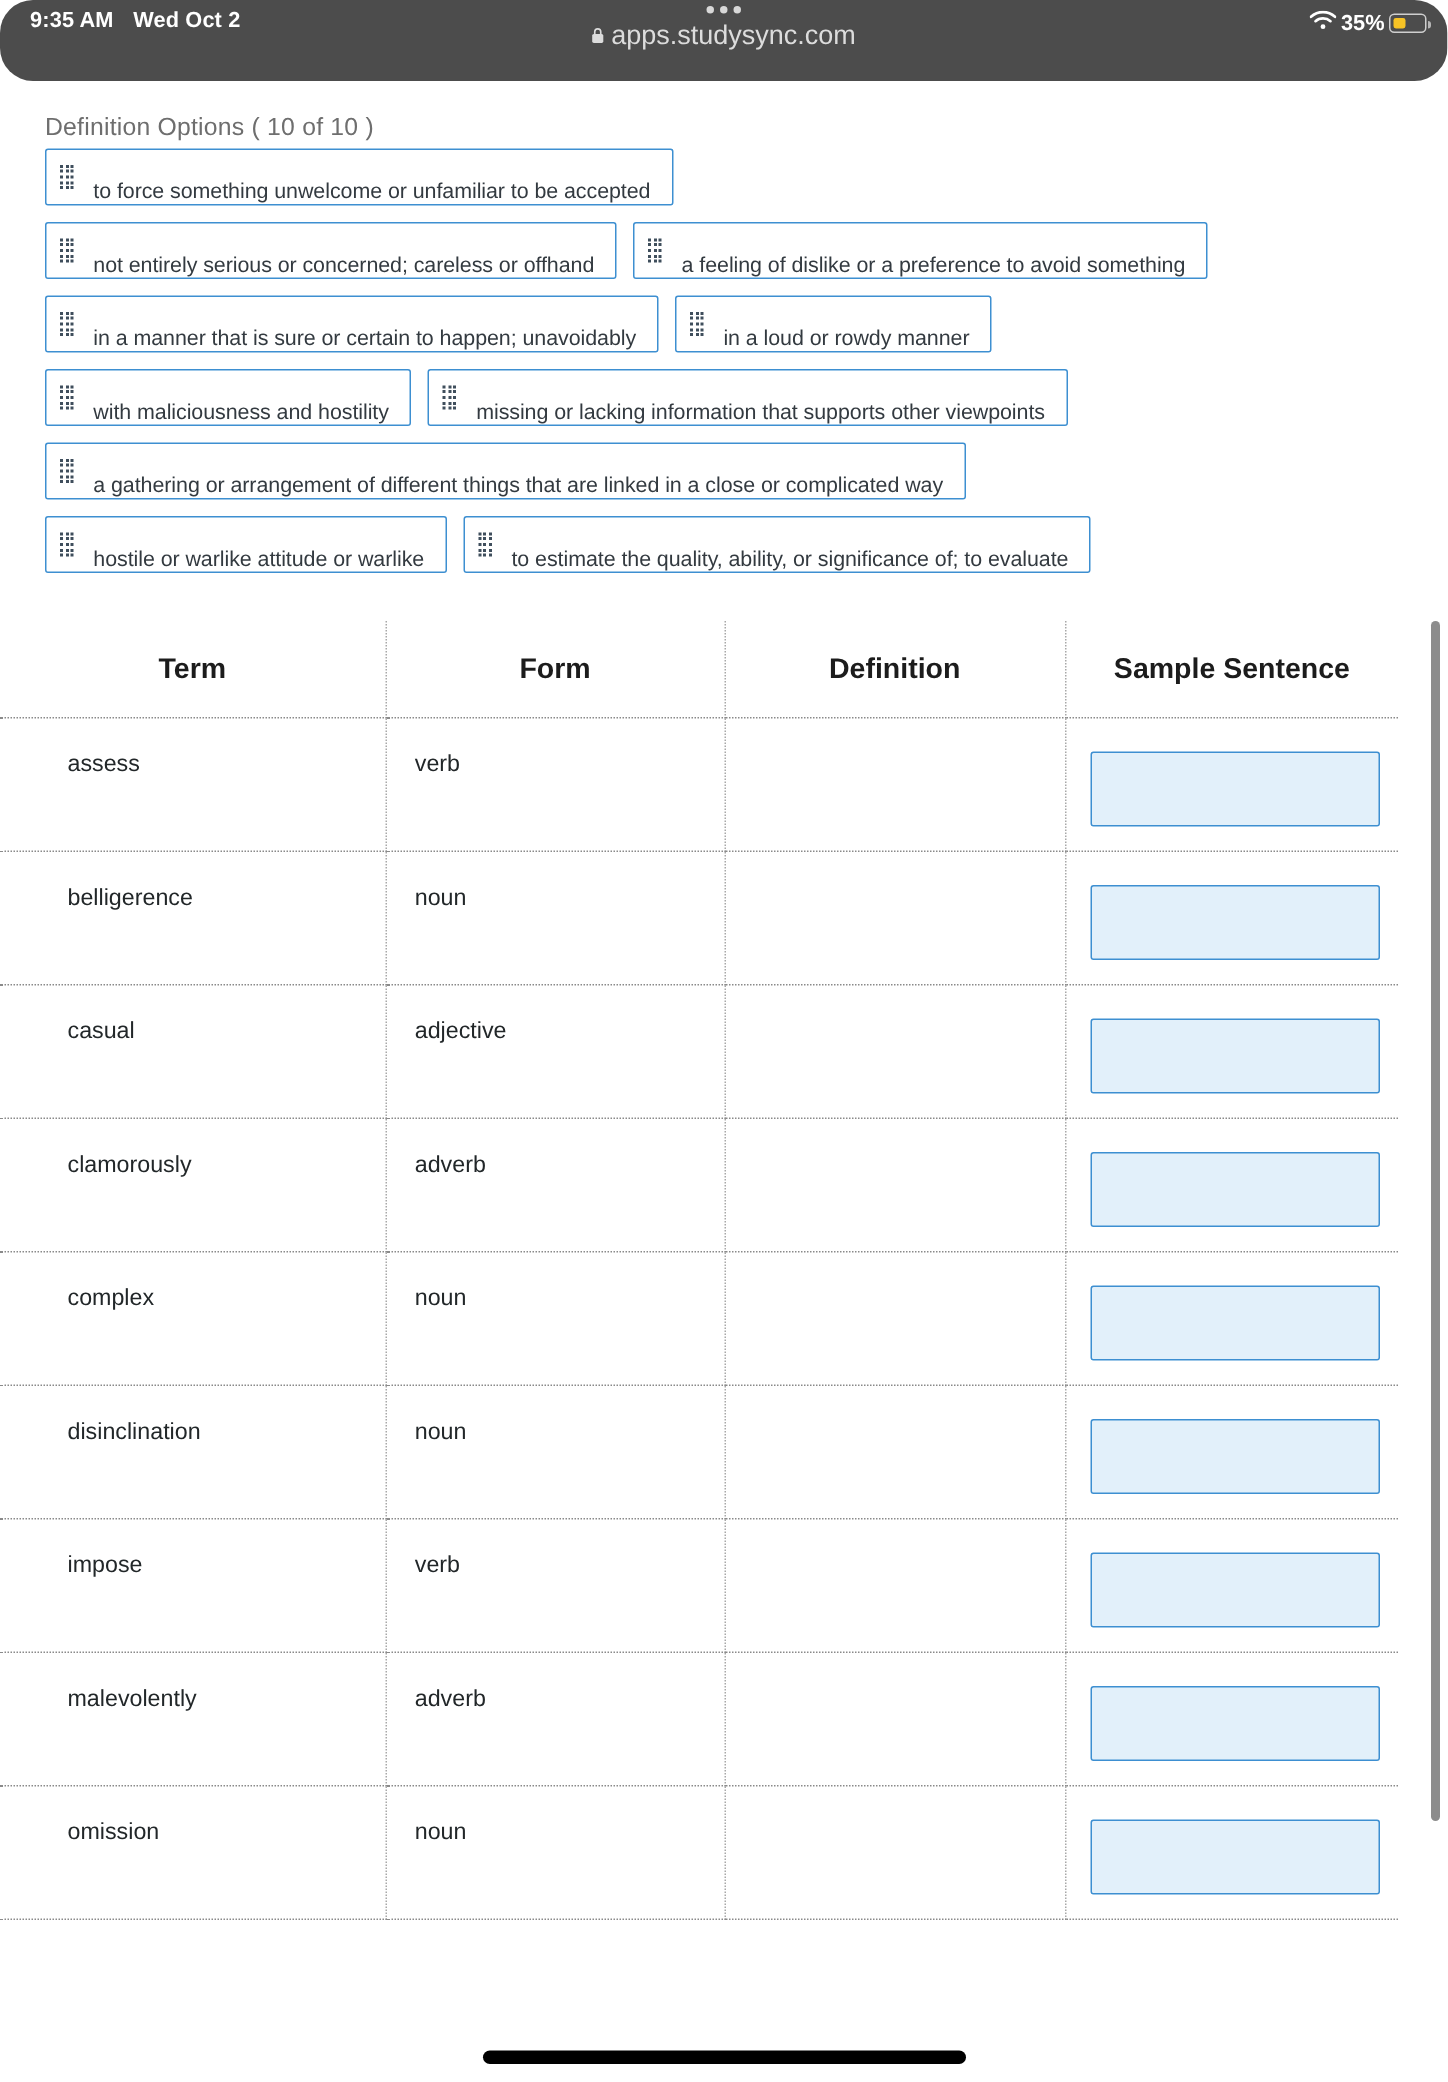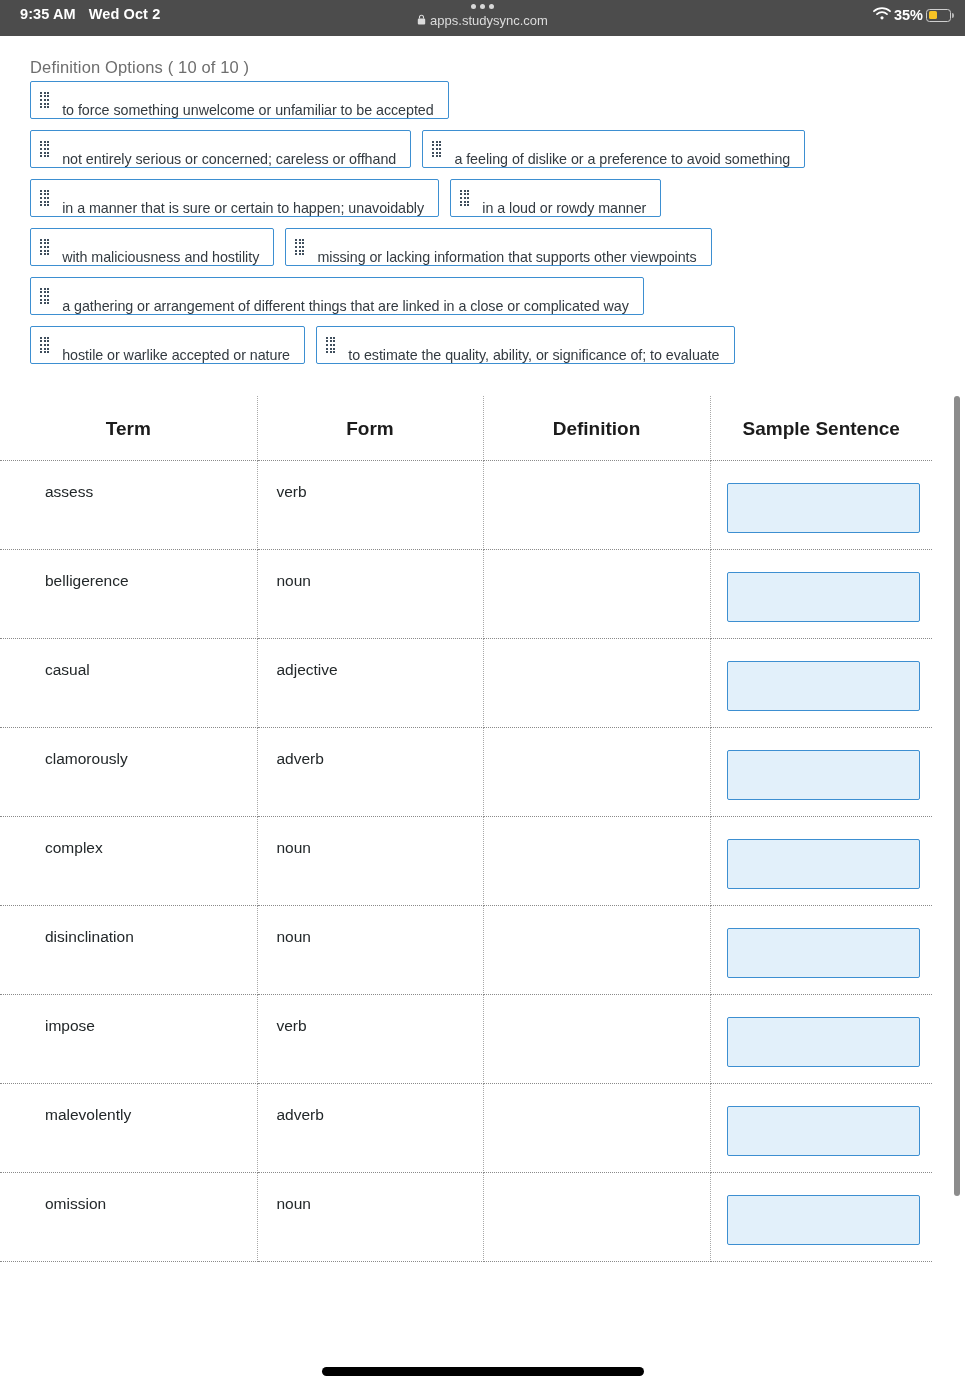--- a/index.html
+++ b/index.html
@@ -6,38 +6,39 @@
   html, body {
     width: 965px; height: 1388px;
     background: #ffffff;
     font-family: "Liberation Sans", sans-serif;
     overflow: hidden;
   }
 
   
   #statusbar {
     position: relative;
-    width: 965px; height: 36px;
+    width: 965px; height: 54px;
     background: #4c4c4c;
     color: #ffffff;
+    border-radius: 22px;
   }
   #sb-left {
     position: absolute; left: 20px; top: 6px;
     display: flex; align-items: center; gap: 13px;
     font-size: 14.5px; font-weight: bold; letter-spacing: .1px;
   }
   #sb-center {
     position: absolute; left: 0; right: 0; top: 4px;
     display: flex; flex-direction: column; align-items: center; gap: 1px;
   }
   #sb-dots { display: flex; gap: 4px; margin-bottom: 3px; }
   #sb-dots i { width: 5px; height: 5px; border-radius: 50%; background: #d8d8d8; display: block; }
   #sb-url {
     display: flex; align-items: center; gap: 4px;
-    font-size: 13px; color: #dcdcdc;
+    font-size: 18px; color: #dcdcdc;
   }
   #sb-right {
     position: absolute; right: 14px; top: 7px;
     display: flex; align-items: center; gap: 3px;
     font-size: 14.5px; font-weight: bold;
   }
   .batt {
     position: relative; width: 25px; height: 13px;
     border: 1.4px solid #cfcfcf; border-radius: 3.5px;
   }
@@ -366,21 +367,21 @@
             <i></i>
             <i></i>
             <i></i>
             <i></i>
             <i></i>
             <i></i>
             <i></i>
             <i></i>
             <i></i>
           </span>
-          <span class="chip-text">hostile or warlike accepted or nature</span>
+          <span class="chip-text">hostile or warlike attitude or warlike</span>
         </div>
         <div class="chip">
           <span class="grip">
             <i></i>
             <i></i>
             <i></i>
             <i></i>
             <i></i>
             <i></i>
             <i></i>

